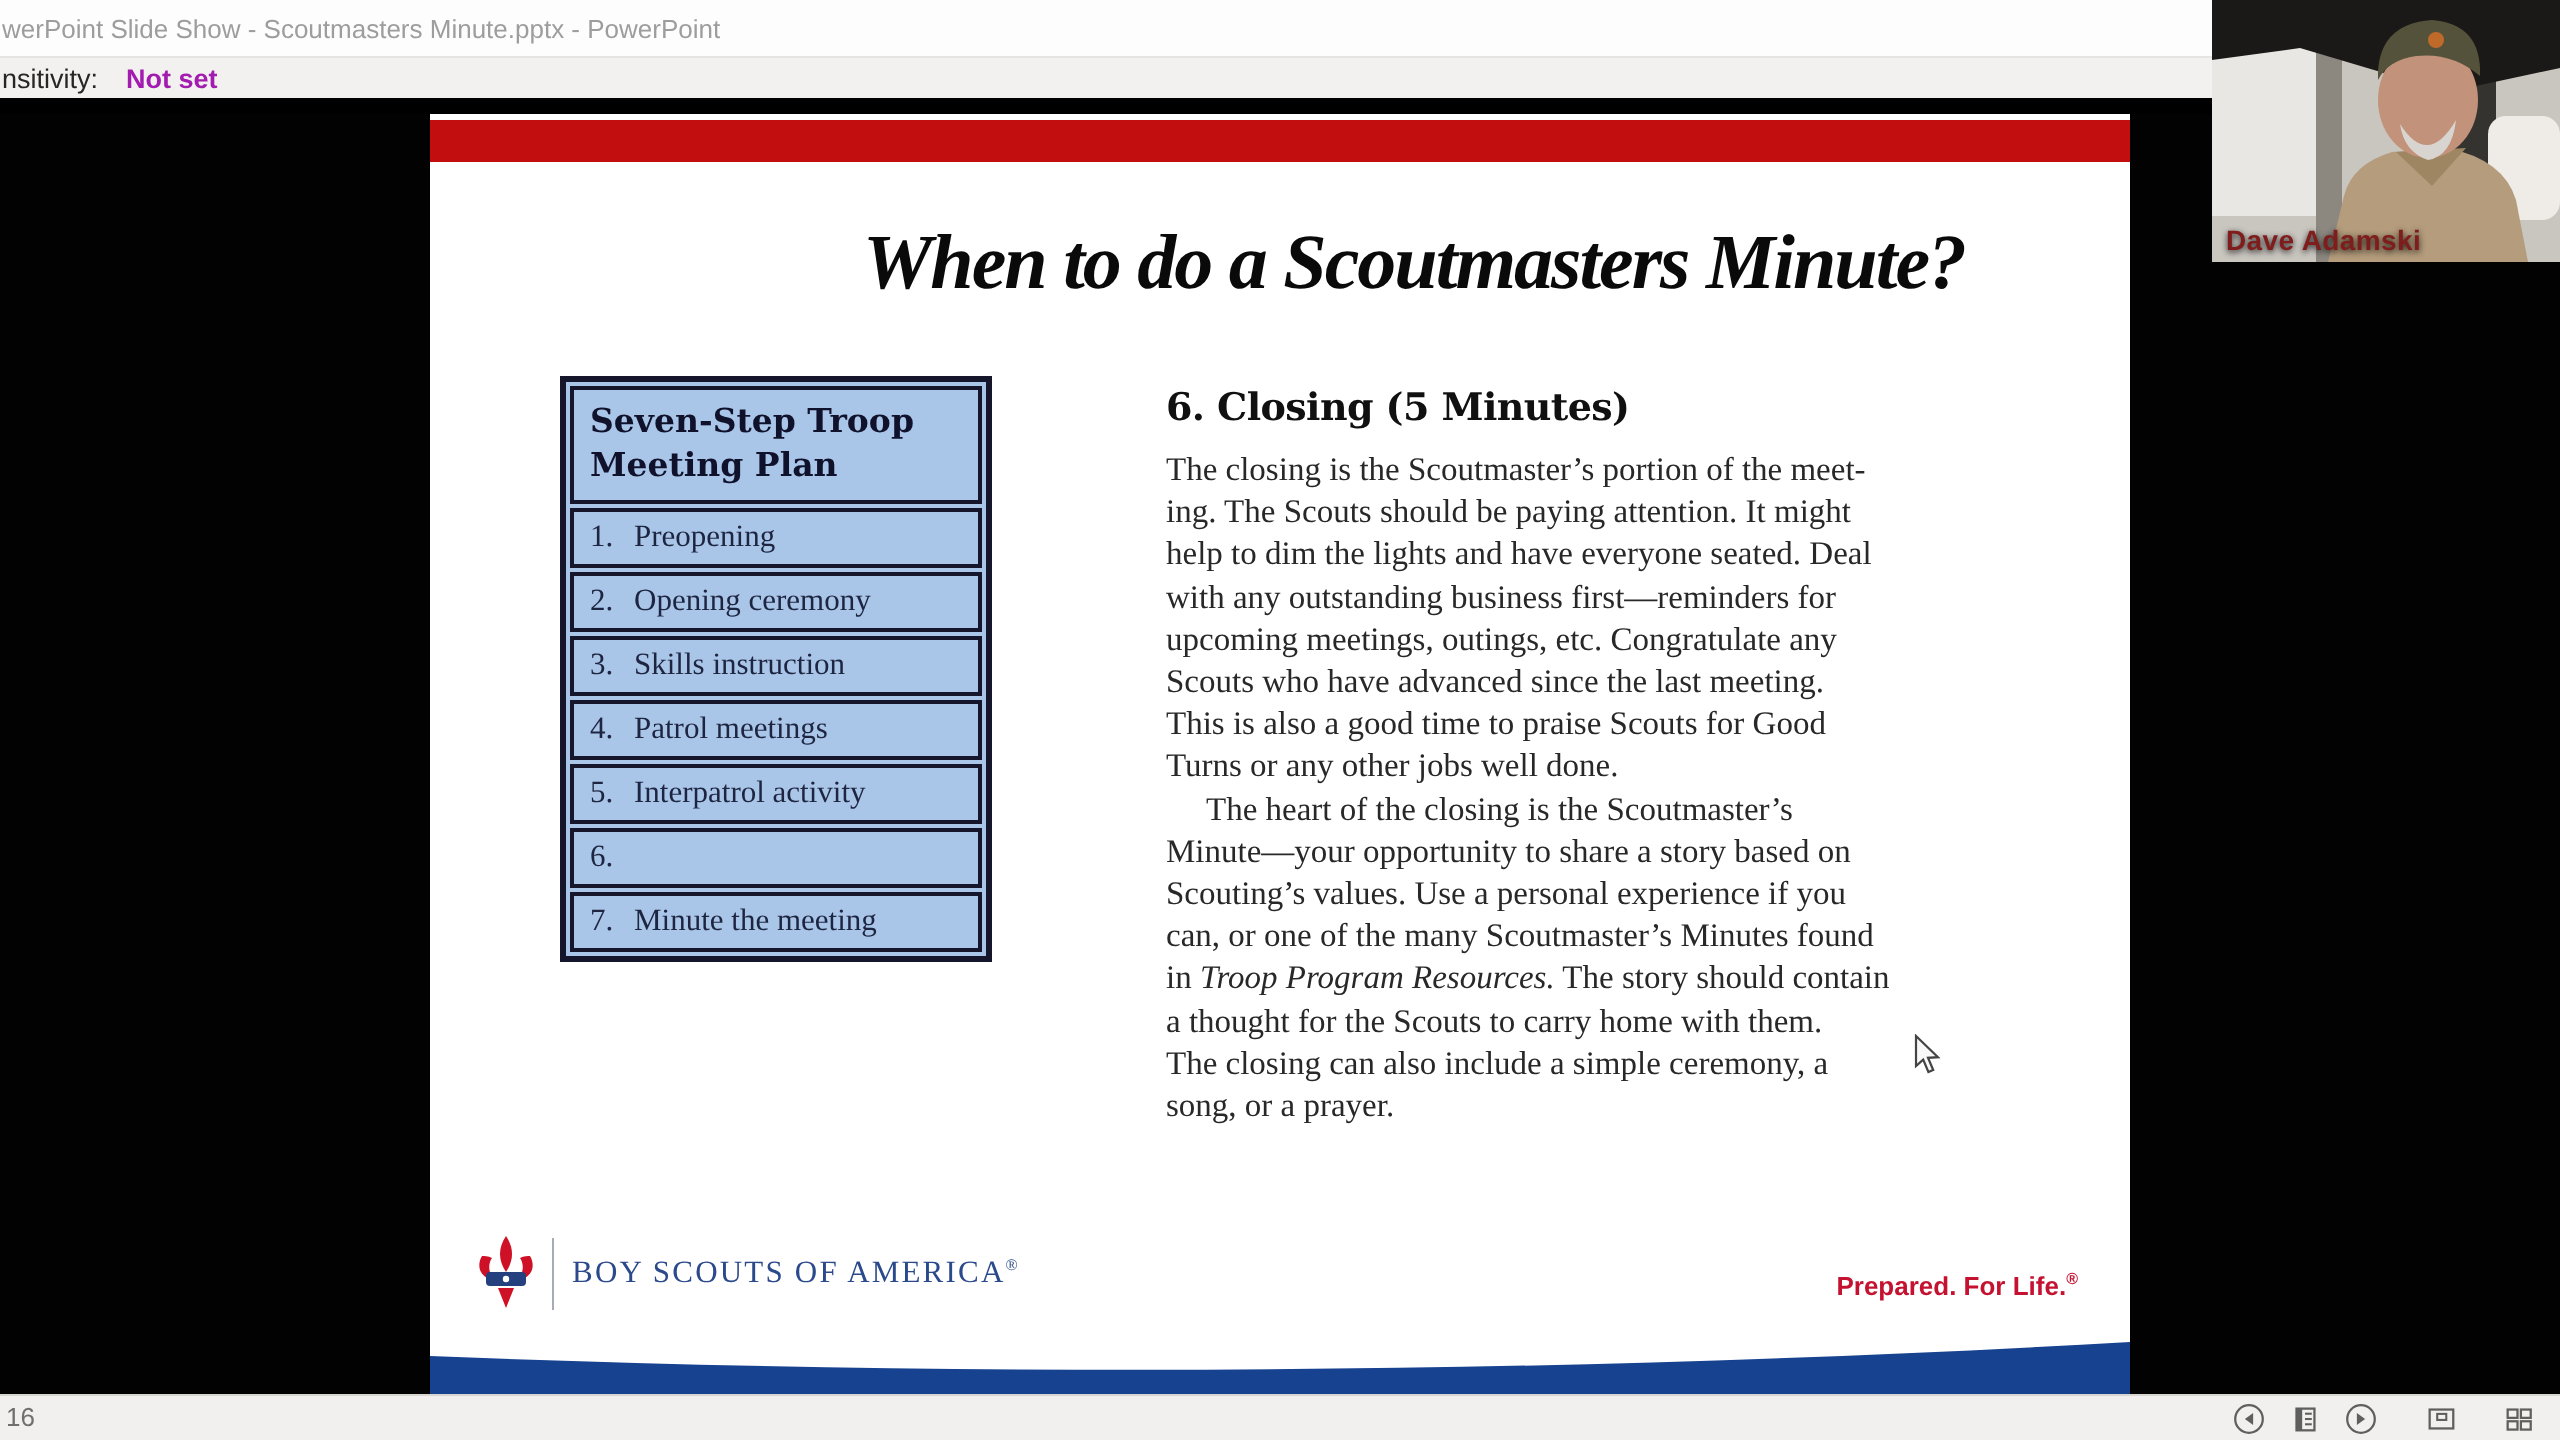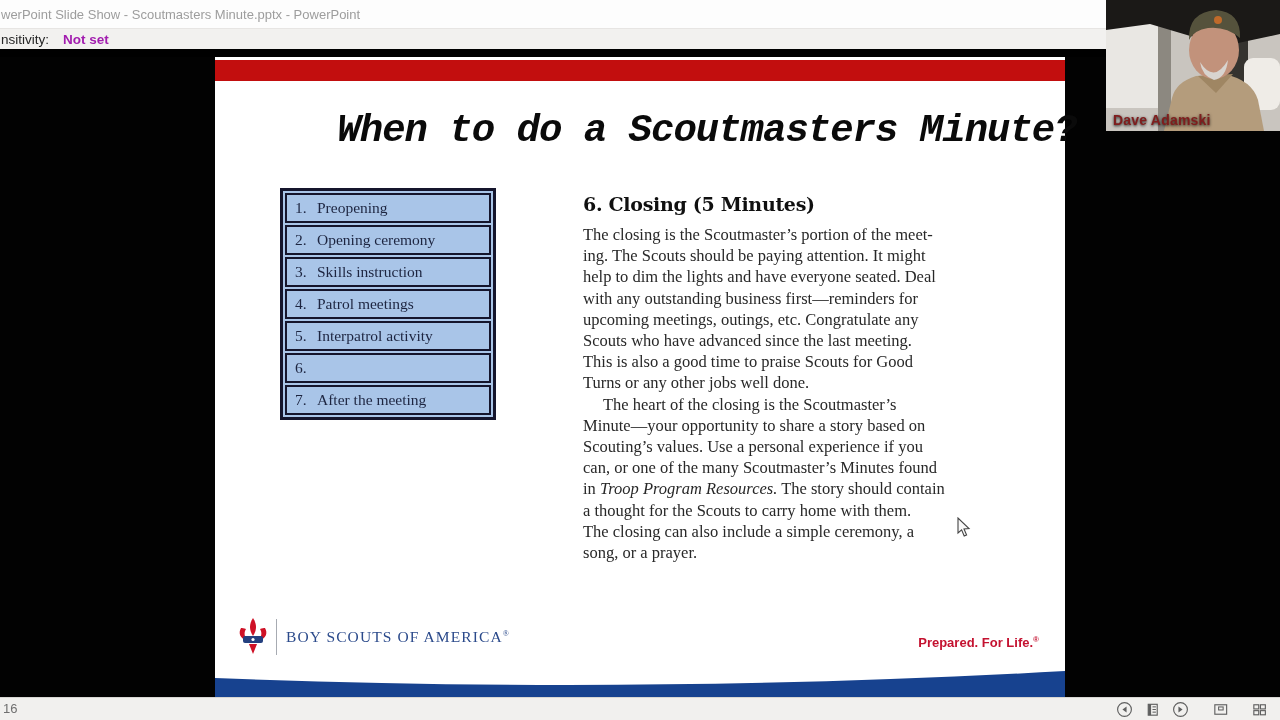--- a/index.html
+++ b/index.html
@@ -14,21 +14,21 @@
     background:#f2f1ef; border-top:1px solid #e7e5e3; display:flex; align-items:center; }
   .senslabel { font-size:13.5px; color:#262626; padding-left:1px; }
   .sensvalue { font-size:13.5px; color:#a21caf; font-weight:bold; margin-left:14px; }
 
   
   .stage { position:absolute; left:0; top:57px; width:1280px; height:640px; background:#020202; }
   .slide { position:absolute; left:215px; top:0; width:850px; height:640px; background:#ffffff; }
   .redbar { position:absolute; left:0; top:3px; width:850px; height:21px; background:#c20e0e; }
 
   .slide-title { position:absolute; left:0; top:52px; width:984px; text-align:center;
-    font-family:Liberation Mono, monospace; font-style:italic; font-weight:bold;
+    font-family:Liberation Serif, serif; font-style:italic; font-weight:bold;
     font-size:39px; letter-spacing:-1px; color:#0a0a0a; }
 
   
   .plan-table { position:absolute; left:65px; top:131px; width:216px;
     background:#a9c5e8; border:3px solid #15152c; padding:2px;
     display:flex; flex-direction:column; gap:2px; }
   .plan-cell { border:2px solid #15152c; background:#a9c5e8; }
   .plan-header { font-family:"DejaVu Serif","Liberation Serif",serif; font-weight:bold;
     font-size:16.5px; line-height:1.32; color:#10122c; padding:5px 8px 6px 8px; white-space:pre-line; }
   .plan-row { display:flex; padding:3px 4px 3px 8px; font-family:"Liberation Serif",serif;
@@ -84,20 +84,22 @@
     <span class="sensvalue">Not set</span>
   </div>
 
   <div class="stage">
     <div class="slide">
       <div class="redbar"></div>
 
       <h1 class="slide-title">When to do a Scoutmasters Minute?</h1>
 
       <div class="plan-table">
+        <div class="plan-cell plan-header">Seven-Step Troop
+Meeting Plan</div>
         <div class="plan-cell plan-row">
           <span class="num">1.</span>
           <span class="lbl">Preopening</span>
         </div>
         <div class="plan-cell plan-row">
           <span class="num">2.</span>
           <span class="lbl">Opening ceremony</span>
         </div>
         <div class="plan-cell plan-row">
           <span class="num">3.</span>
@@ -109,21 +111,21 @@
         </div>
         <div class="plan-cell plan-row">
           <span class="num">5.</span>
           <span class="lbl">Interpatrol activity</span>
         </div>
         <div class="plan-cell plan-row">
           <span class="num">6.</span>
         </div>
         <div class="plan-cell plan-row">
           <span class="num">7.</span>
-          <span class="lbl">After the meeting</span>
+          <span class="lbl">Minute the meeting</span>
         </div>
       </div>
 
       <div class="article">
         <h2>6. Closing (5 Minutes)</h2>
         <p class="p1"><span>The closing is the Scoutmaster’s portion of the meet-
 ing. The Scouts should be paying attention. It might
 help to dim the lights and have everyone seated. Deal
 with any outstanding business first—reminders for
 upcoming meetings, outings, etc. Congratulate any

